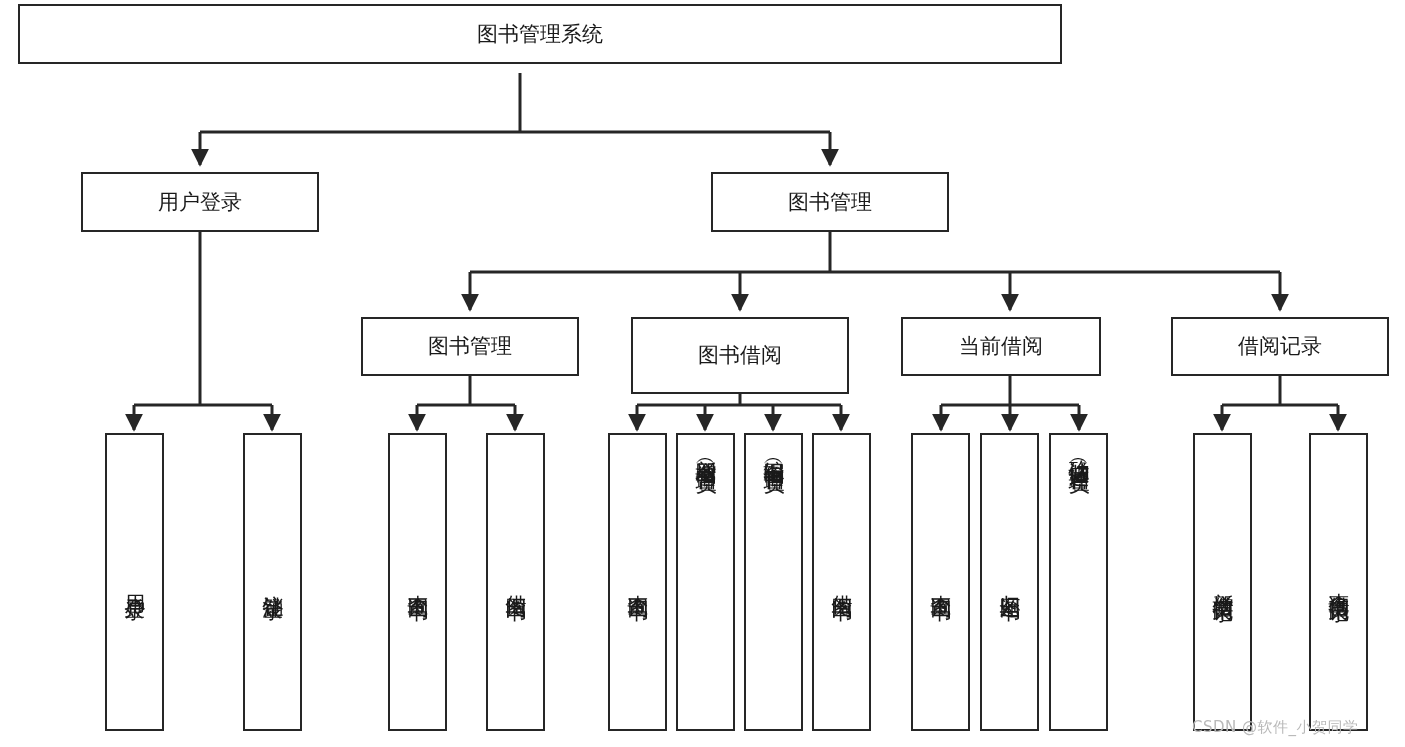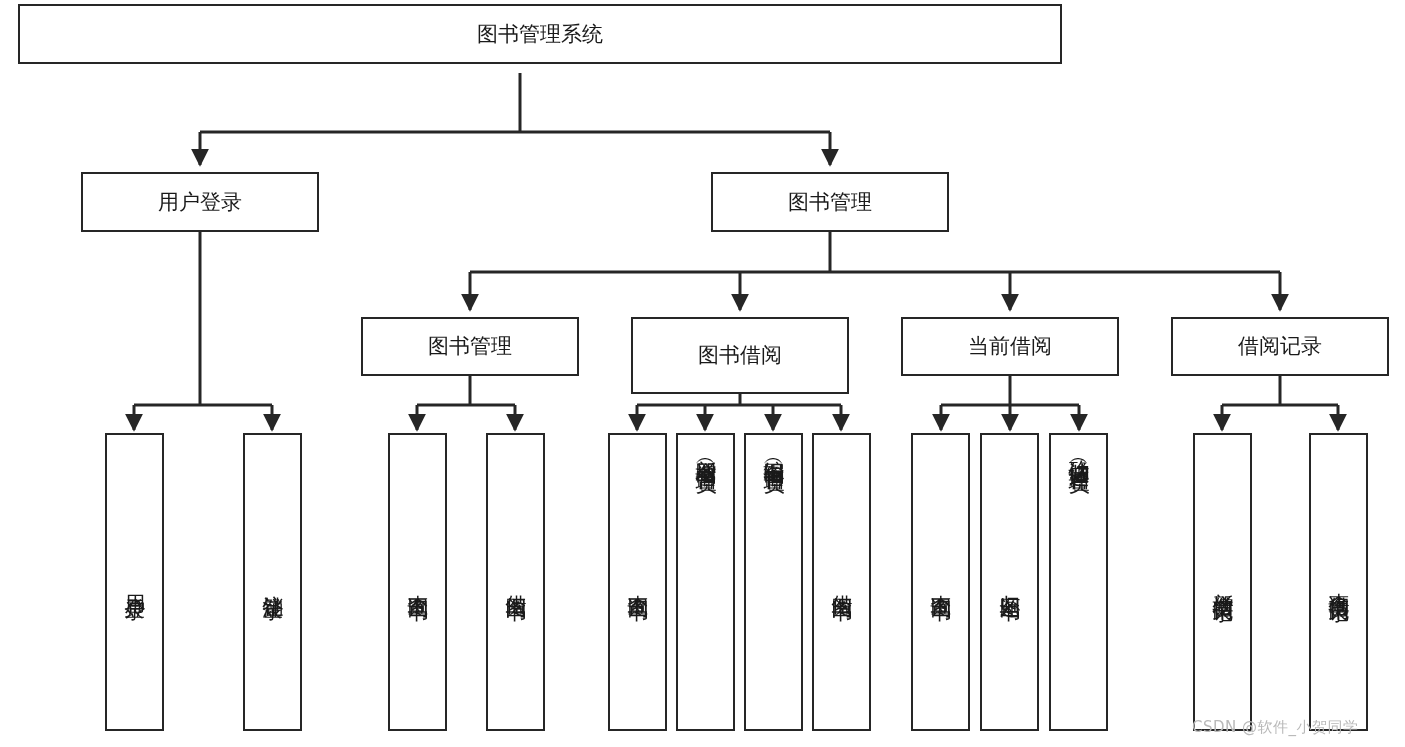--- a/index.html
+++ b/index.html
@@ -144,21 +144,21 @@
   </div>
 
   <div class="node horizontal" style="left:361px; top:317px; width:218px; height:59px;">
     <span class="node-label">图书管理</span>
   </div>
 
   <div class="node horizontal" style="left:631px; top:317px; width:218px; height:77px;">
     <span class="node-label">图书借阅</span>
   </div>
 
-  <div class="node horizontal" style="left:901px; top:317px; width:218px; height:59px;">
+  <div class="node horizontal" style="left:901px; top:317px; width:200px; height:59px;">
     <span class="node-label">当前借阅</span>
   </div>
 
   <div class="node horizontal" style="left:1171px; top:317px; width:218px; height:59px;">
     <span class="node-label">借阅记录</span>
   </div>
 
   <div class="node vertical centered" style="left:105px; top:433px; width:59px; height:298px;">
     <span class="node-label">用户登录</span>
   </div>

